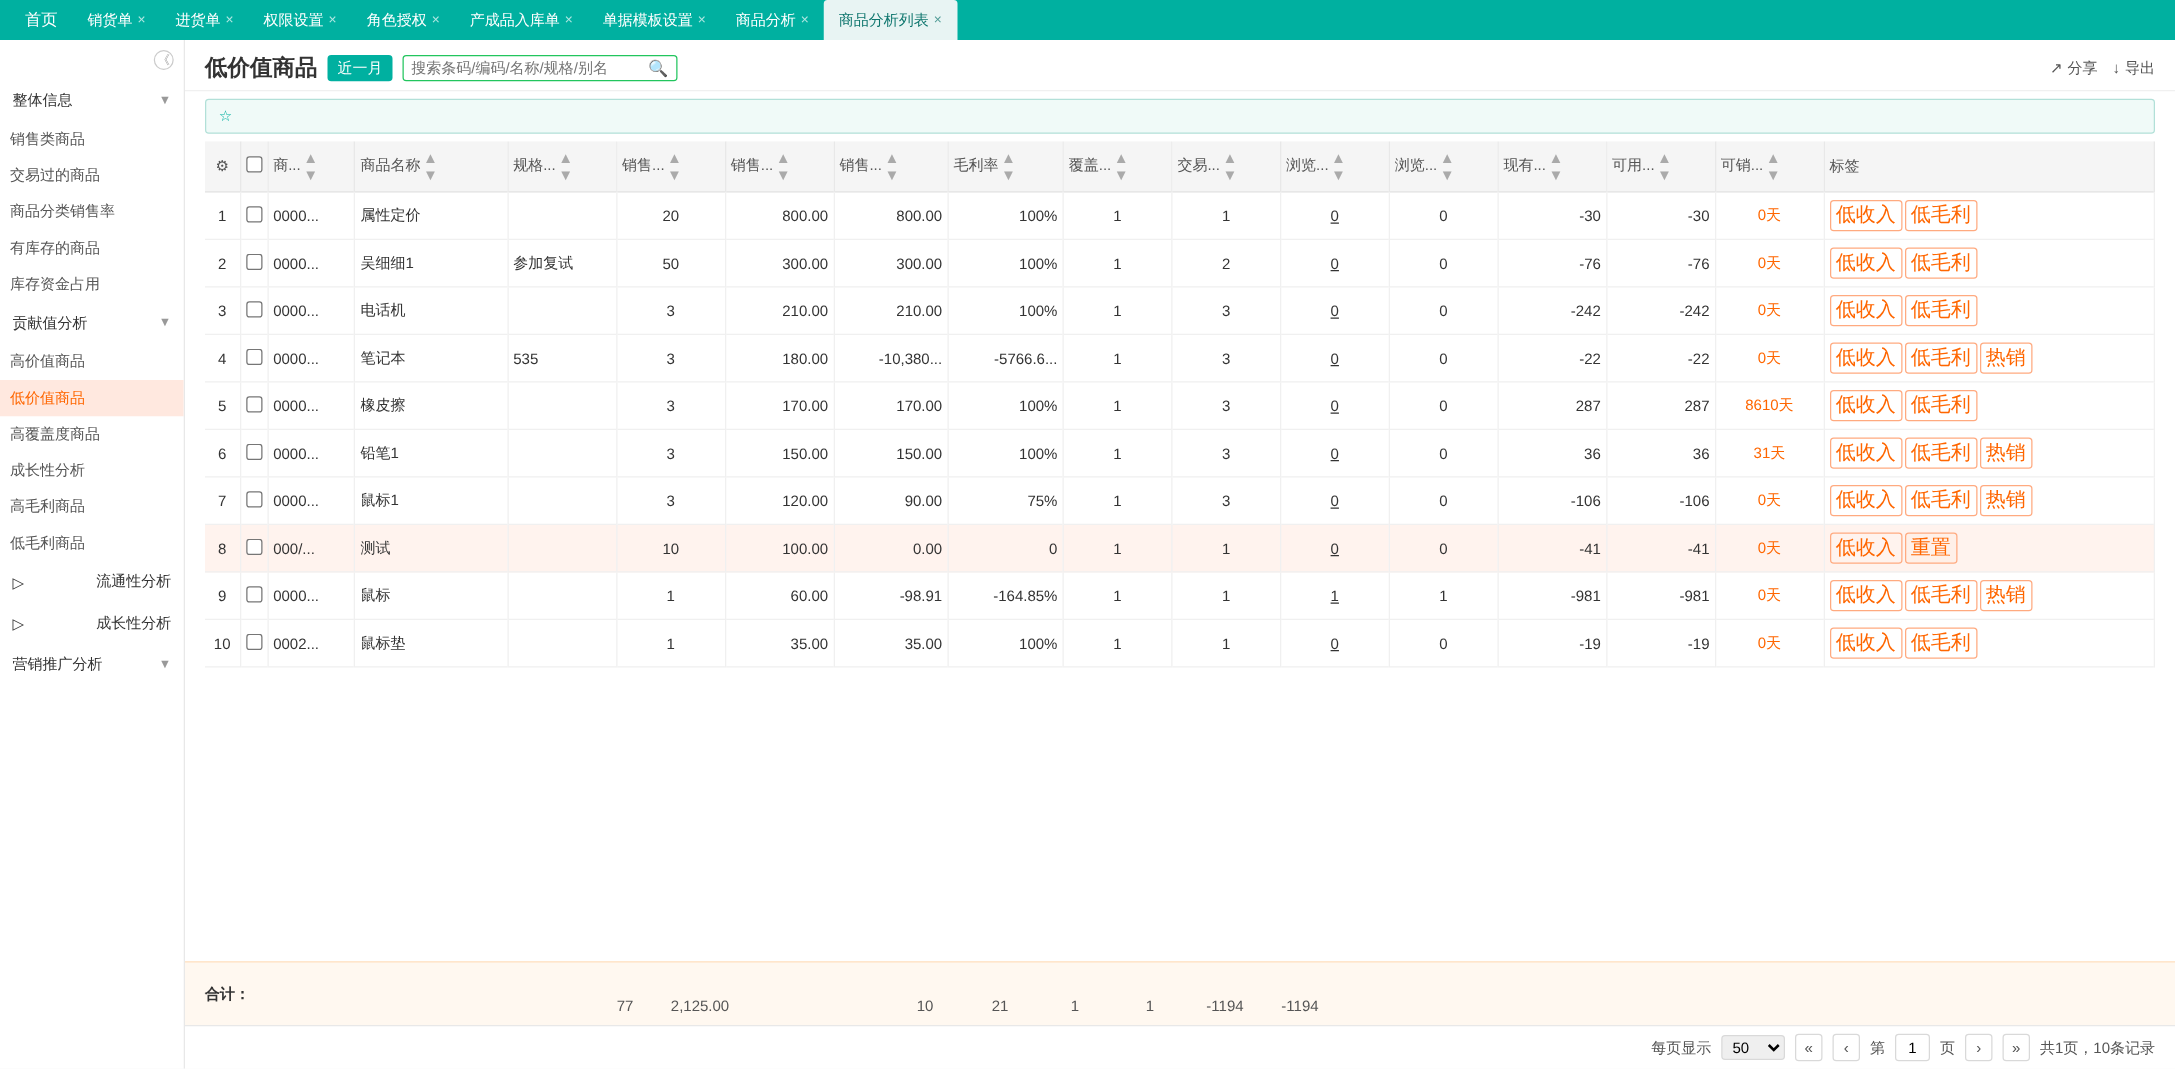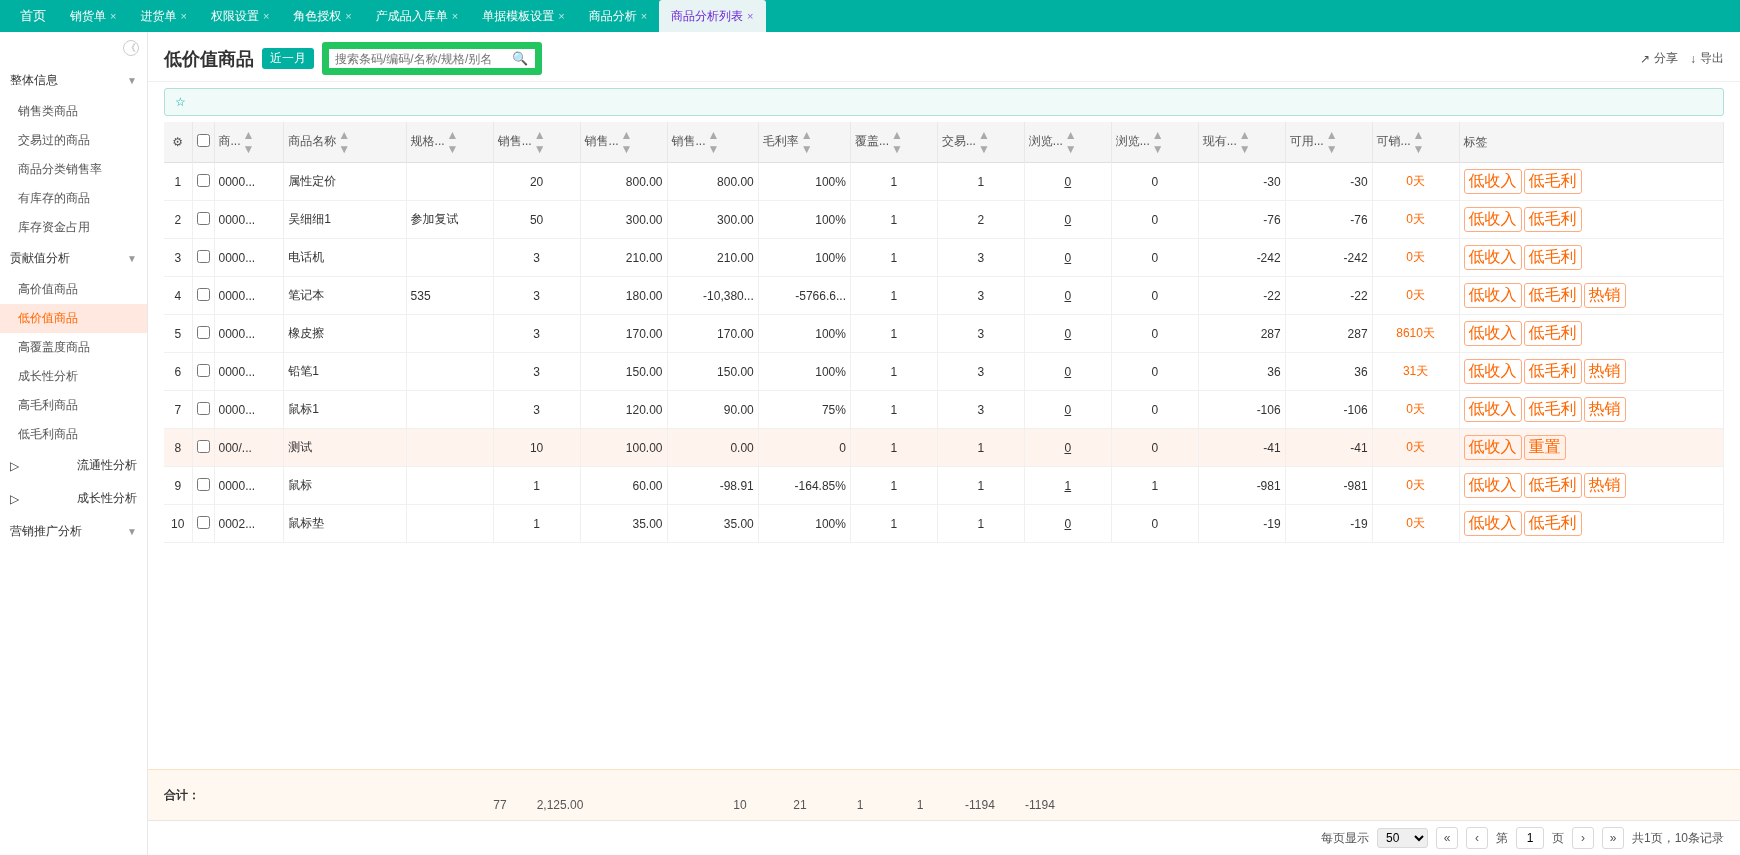--- a/index.html
+++ b/index.html
@@ -17,21 +17,21 @@
     .top-nav .nav-item {
       padding: 0 12px;
       height: 32px;
       display: flex;
       align-items: center;
       cursor: pointer;
       color: #fff;
       font-size: 13px;
       white-space: nowrap;
     }
-    .top-nav .nav-item.active { background: #e8f4f3; color: #6d28d9; border-radius: 3px 3px 0 0; }
+    .top-nav .nav-item.active { background: #e8f4f3; color: #0f766e; border-radius: 3px 3px 0 0; }
     .nav-close { margin-left: 4px; font-size: 11px; opacity: 0.7; }
 
     
     .main-layout {
       display: flex;
       height: calc(855px - 32px);
     }
 
     
     .sidebar {
@@ -45,21 +45,21 @@
       display: flex;
       align-items: center;
       justify-content: space-between;
       padding: 8px 10px;
       color: #333;
       font-size: 12px;
       cursor: pointer;
     }
     .sidebar-section-header .arrow { font-size: 10px; color: #999; }
     .sidebar-item {
-      padding: 6px 10px 6px 18px;
+      padding: 6px 10px 6px 8px;
       color: #555;
       cursor: pointer;
       font-size: 12px;
     }
     .sidebar-item.active { background: #ffe8df; color: #ff6600; }
     .collapse-btn {
       width: 16px;
       height: 16px;
       border: 1px solid #ccc;
       border-radius: 50%;
@@ -104,21 +104,21 @@
       color: #fff;
       border: none;
       border-radius: 3px;
       padding: 2px 8px;
       font-size: 12px;
       cursor: pointer;
     }
     .search-box {
       display: flex;
       align-items: center;
-      border: 7px solid #22c55e;
+      border: 1px solid #22c55e;
       border-radius: 3px;
       padding: 2px 6px;
       width: 220px;
       gap: 20px;
     }
     .search-box input {
       border: none;
       outline: none;
       font-size: 12px;
       color: #999;

